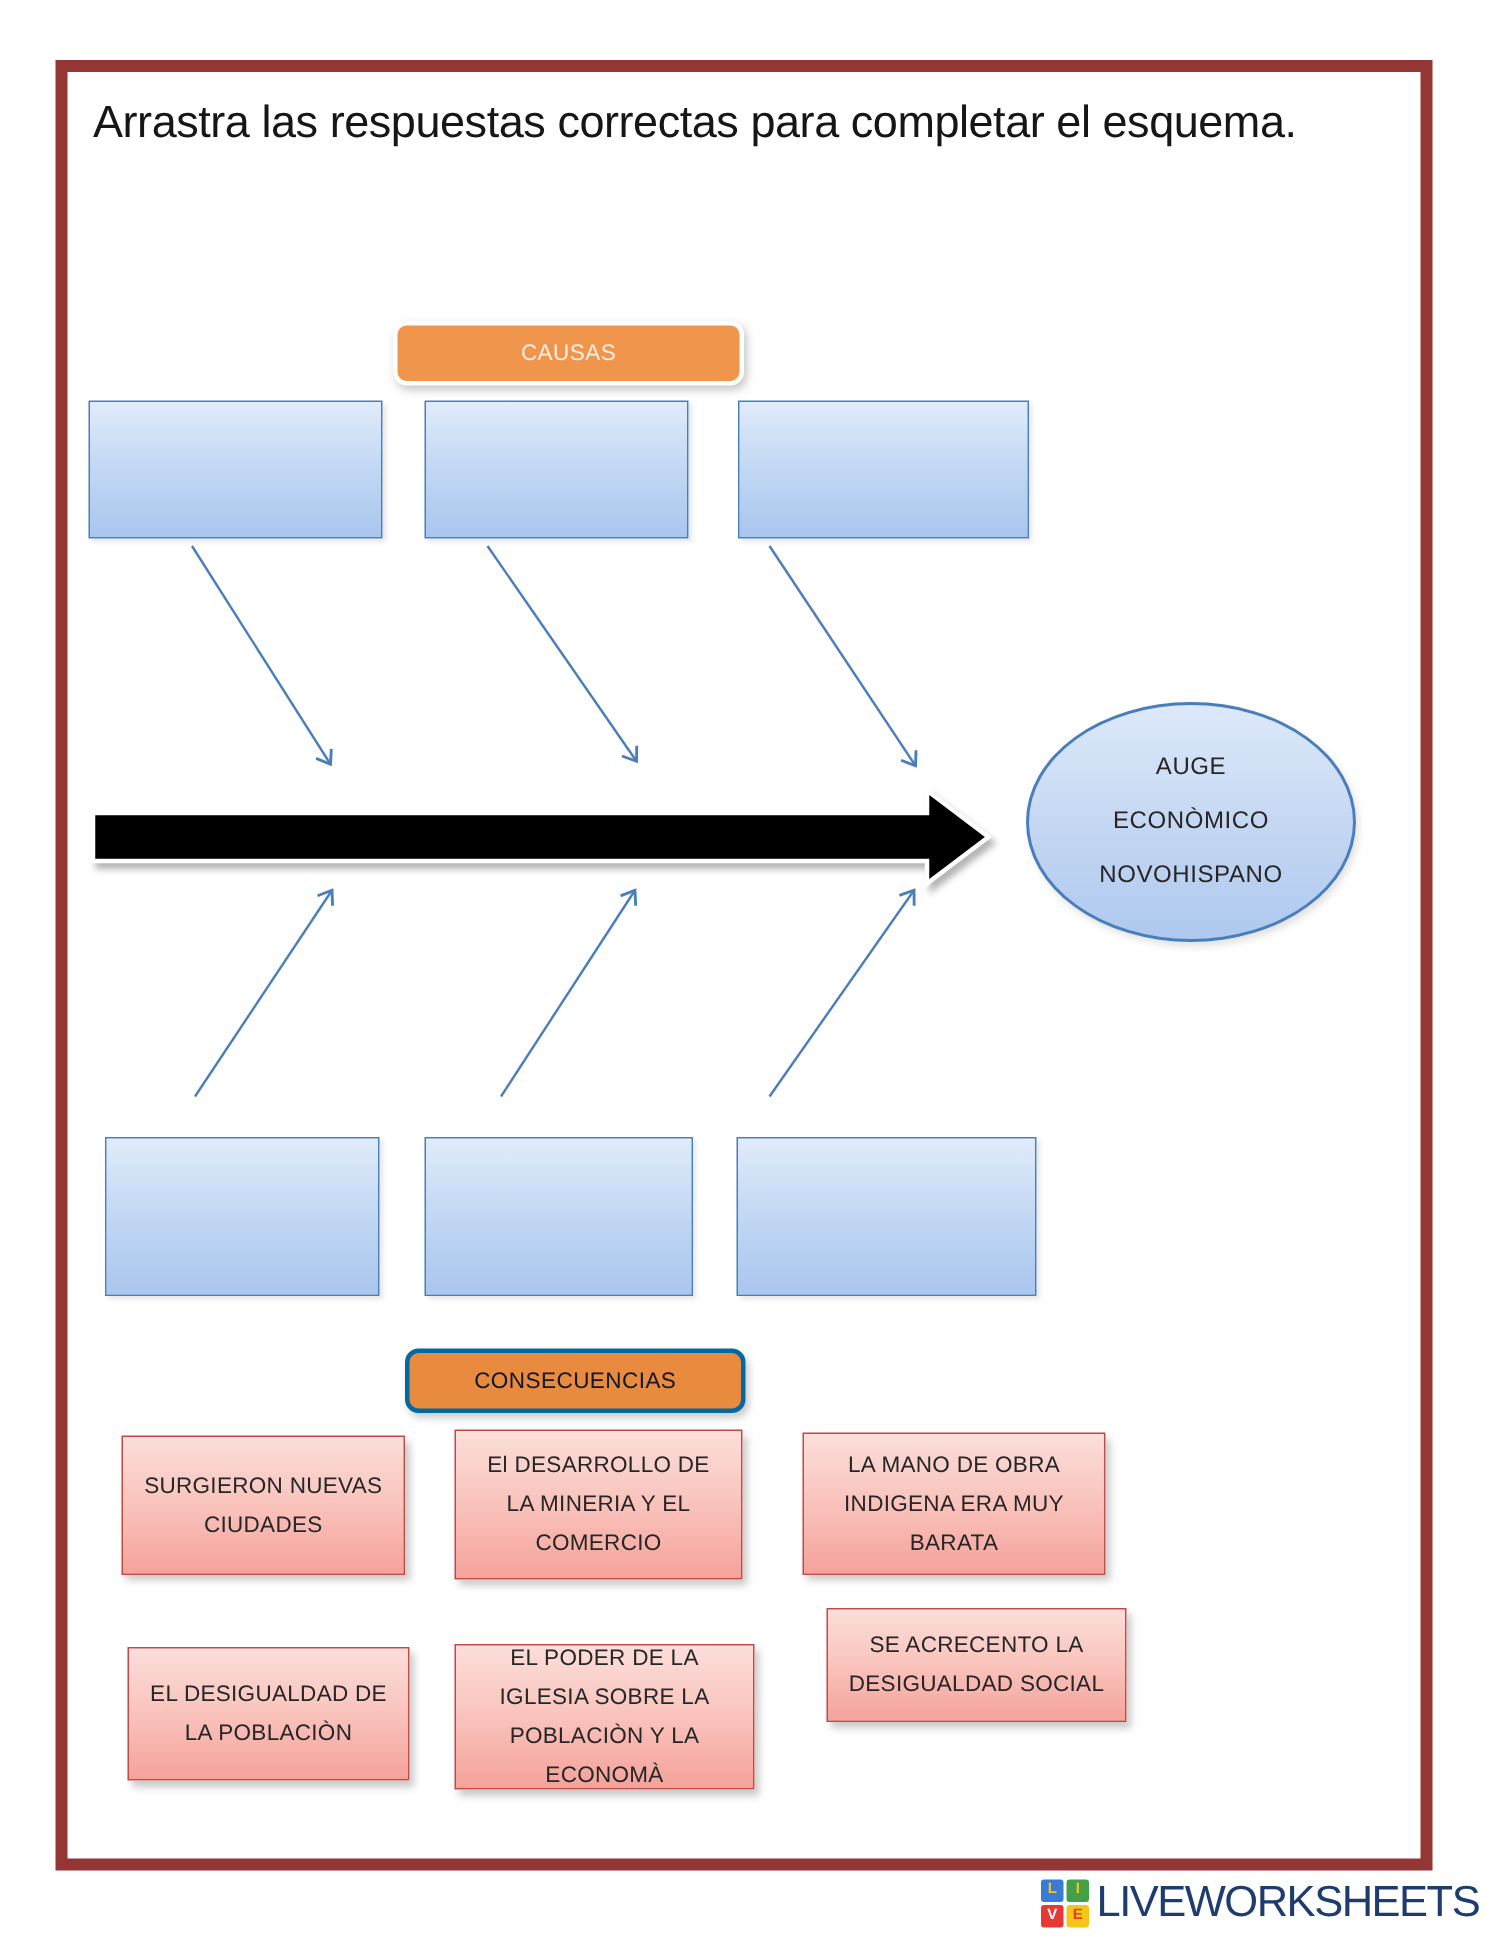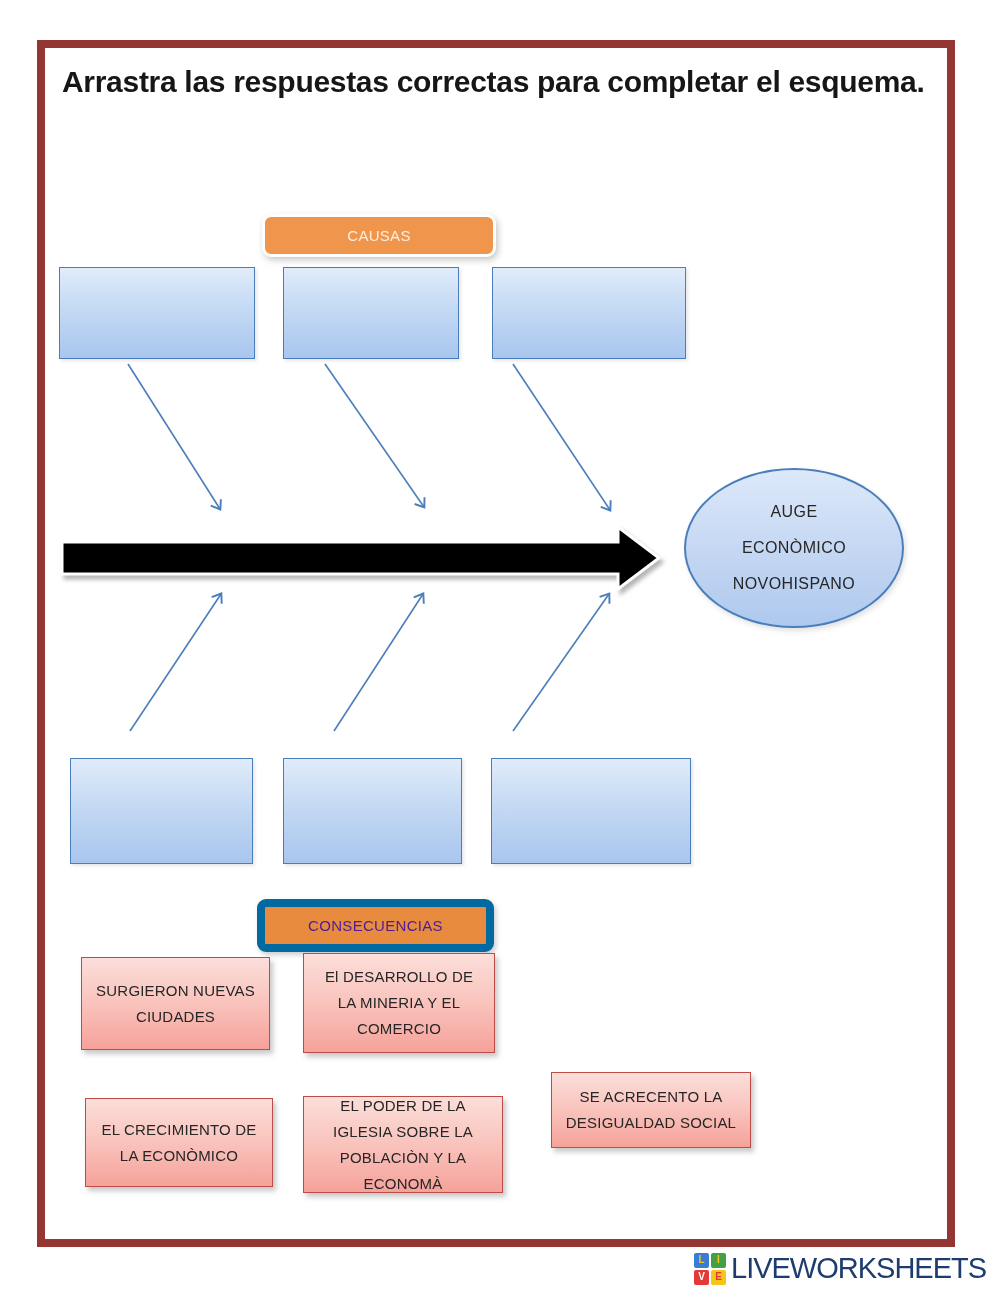--- a/index.html
+++ b/index.html
@@ -6,33 +6,33 @@
   .page{
     position:relative;width:1000px;height:1291px;background:#fff;overflow:hidden;
     font-family:"Liberation Sans", sans-serif;
   }
   .frame{
     position:absolute;left:37px;top:40px;width:902px;height:1191px;
     border:8px solid #943634;background:transparent;
   }
   .page-title{
     position:absolute;left:62px;top:57px;width:880px;
-    font-size:30px;font-weight:bold;color:#161616;line-height:50px;letter-spacing:-0.3px;
+    font-size:30px;font-weight:normal;color:#161616;line-height:50px;letter-spacing:-0.3px;
   }
   .pill{
     position:absolute;display:flex;align-items:center;justify-content:center;
     font-size:15px;border-radius:9px;letter-spacing:0.3px;text-align:center;
   }
   .pill.causes{
     left:262px;top:214px;width:228px;height:37px;background:#f0954c;color:#fdeee0;
     border:3px solid #fefefe;box-shadow:2px 3px 6px rgba(130,130,130,.45);
   }
   .pill.consequences{
-    left:257px;top:899px;width:221px;height:37px;background:#e88b3e;color:#4c1d95;
-    border:8px solid #0369a1;box-shadow:2px 3px 5px rgba(130,130,130,.4);
+    left:270px;top:899px;width:221px;height:37px;background:#e88b3e;color:#0f172a;
+    border:3px solid #0369a1;box-shadow:2px 3px 5px rgba(130,130,130,.4);
   }
   .slot{
     position:absolute;
     background:linear-gradient(180deg,#e0ecfa 0%,#c4d9f4 45%,#a9c6ee 100%);
     border:1.6px solid #4a7ebb;box-shadow:2px 2px 3px rgba(120,120,120,.18);
   }
   .slot.s-top{top:267px;height:90px;}
   .slot.s-bot{top:758px;height:104px;}
   .effect-node{
     position:absolute;left:684px;top:468px;width:216px;height:156px;border-radius:50%;
@@ -106,21 +106,22 @@
 NOVOHISPANO</div>
 
   <div class="slot s-bot" style="left:70px;width:181px;"></div>
   <div class="slot s-bot" style="left:283px;width:177px;"></div>
   <div class="slot s-bot" style="left:491px;width:198px;"></div>
 
   <div class="pill consequences">CONSECUENCIAS</div>
 
   <div class="card" style="left:81px;top:957px;width:189px;height:93px;">SURGIERON NUEVAS CIUDADES</div>
   <div class="card" style="left:303px;top:953px;width:192px;height:100px;">El DESARROLLO DE LA MINERIA Y EL COMERCIO</div>
-  <div class="card" style="left:85px;top:1098px;width:188px;height:89px;">EL CRECIMIENTO DE LA ECONÒMICO</div>
+  <div class="card" style="left:535px;top:955px;width:202px;height:95px;">LA MANO DE OBRA INDIGENA ERA MUY BARATA</div>
+  <div class="card" style="left:85px;top:1098px;width:188px;height:89px;">EL DESIGUALDAD DE LA POBLACIÒN</div>
   <div class="card" style="left:303px;top:1096px;width:200px;height:97px;">EL PODER DE LA IGLESIA SOBRE LA POBLACIÒN Y LA ECONOMÀ</div>
   <div class="card" style="left:551px;top:1072px;width:200px;height:76px;text-align:center;">SE ACRECENTO LA DESIGUALDAD SOCIAL</div>
 
   <a class="logo" href="#">
     <span class="logo-grid">
       <span class="logo-sq" style="background: rgb(58, 123, 213); color: rgb(245, 197, 24);">L</span>
       <span class="logo-sq" style="background: rgb(67, 160, 71); color: rgb(245, 197, 24);">I</span>
       <span class="logo-sq" style="background: rgb(229, 57, 53); color: rgb(255, 255, 255);">V</span>
       <span class="logo-sq" style="background: rgb(245, 197, 24); color: rgb(229, 57, 53);">E</span>
     </span>

